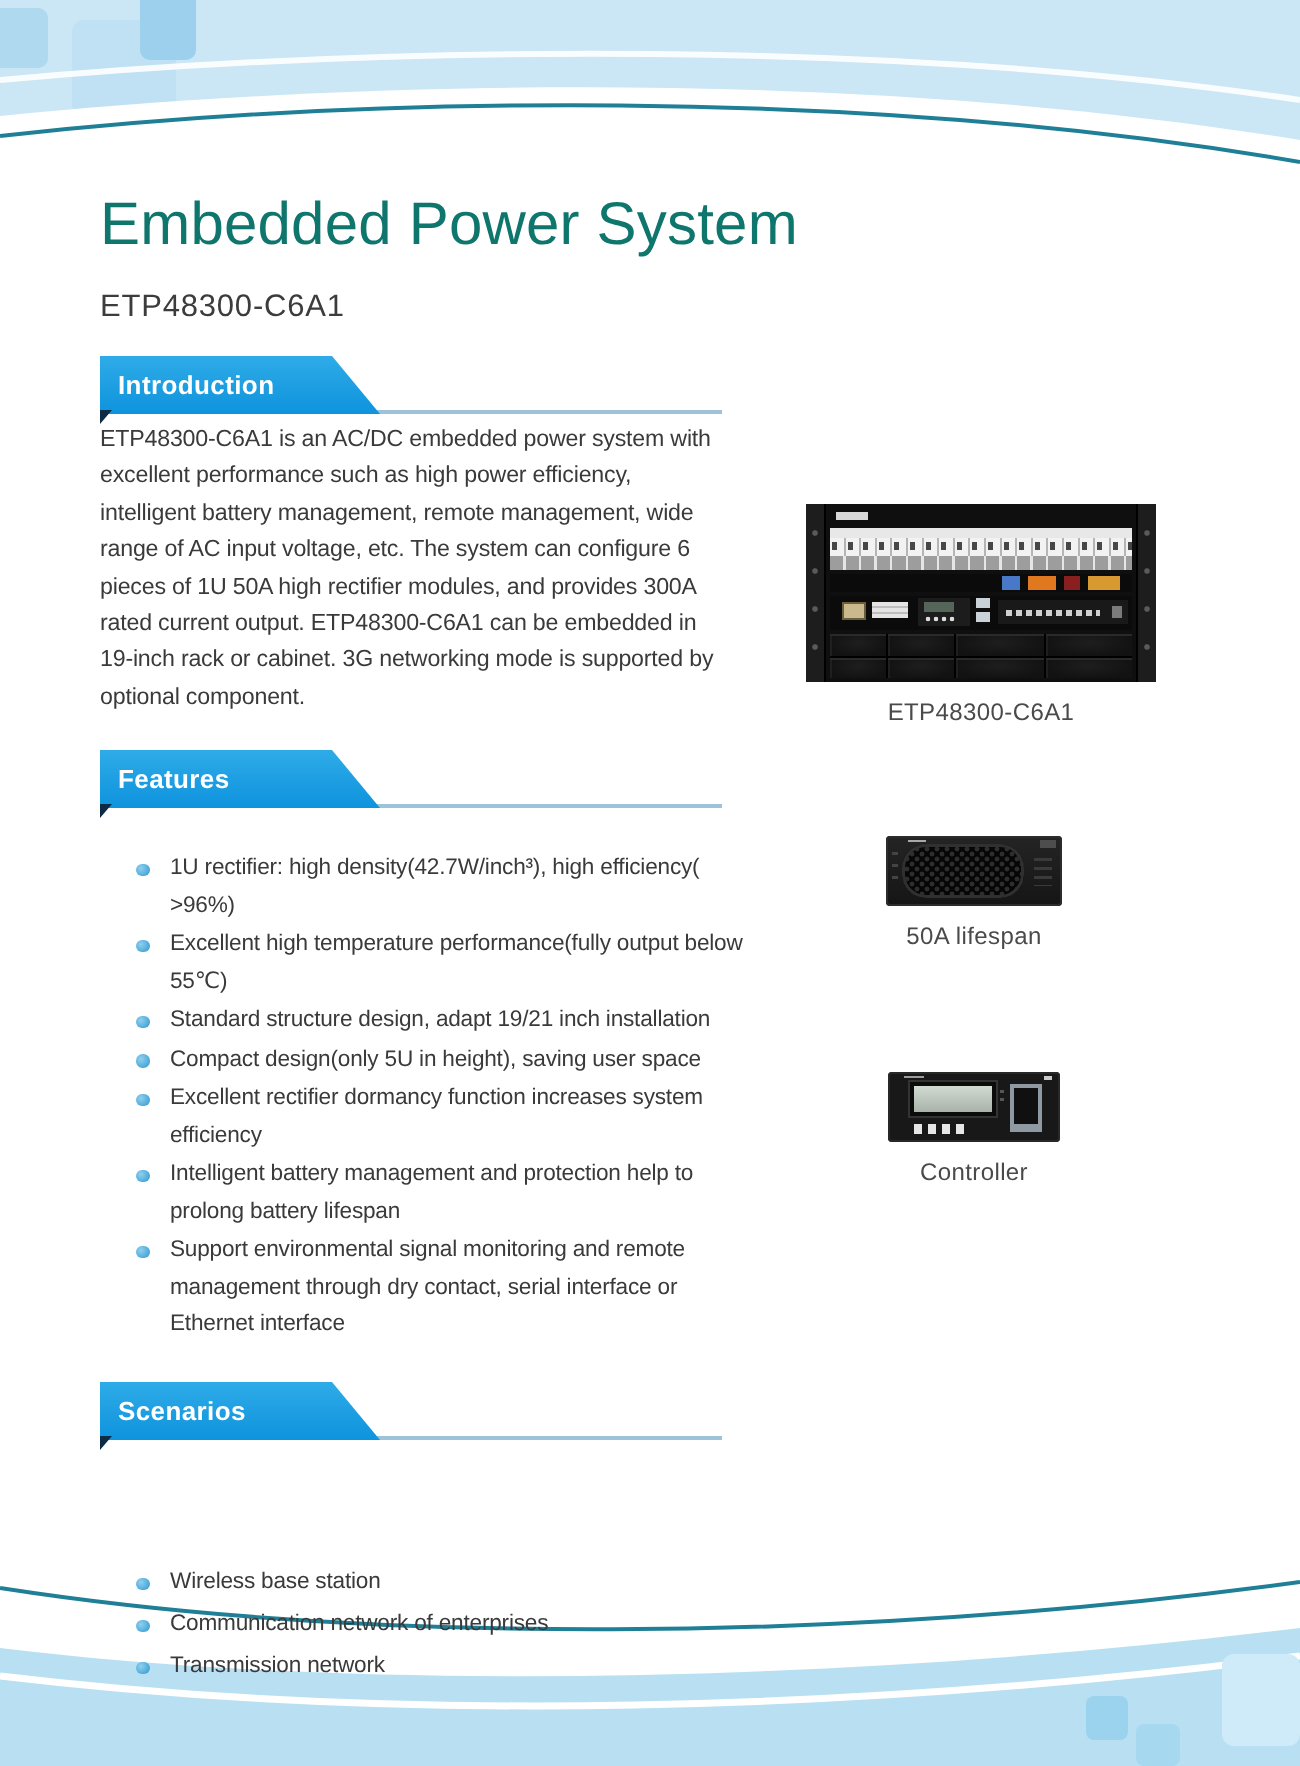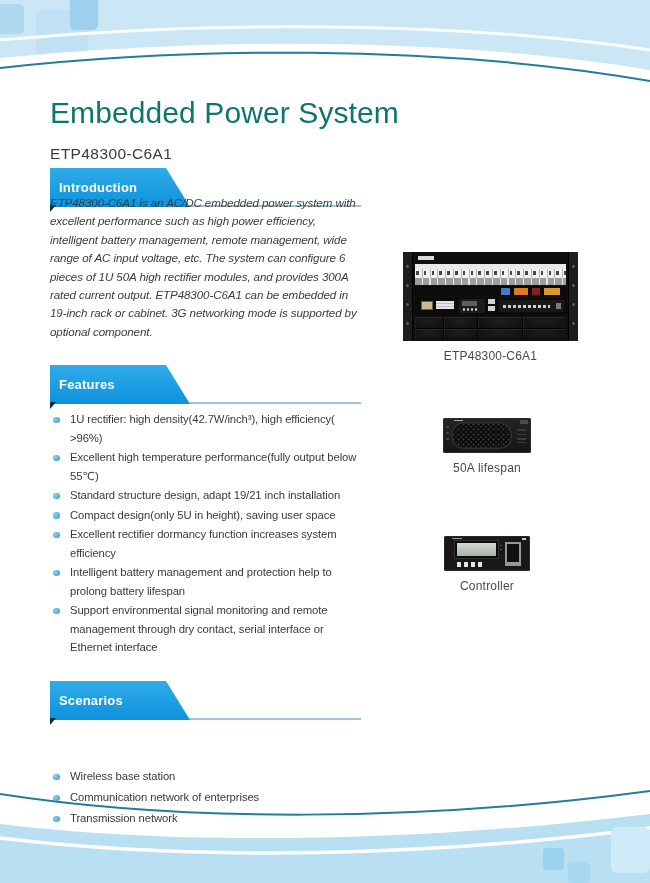--- a/index.html
+++ b/index.html
@@ -7,33 +7,33 @@
        font-family:"Liberation Sans","DejaVu Sans",sans-serif;color:#3c3c3c;}
   .deco{position:absolute;left:0;display:block;}
   .deco-top{top:0;}
   .deco-bottom{bottom:0;}
 
   
   .page-title{position:absolute;left:50px;top:96px;font-size:30px;color:#0f766e;letter-spacing:.1px;}
   .model-line{position:absolute;left:50px;top:145px;font-size:15.5px;color:#3c3c3c;letter-spacing:.4px;}
 
   .section-head{position:absolute;left:50px;width:311px;height:25px;border-bottom:2px solid #9cc3da;}
-  .section-tab{position:absolute;left:0;bottom:-2px;height:39px;width:140px;box-sizing:border-box;
+  .section-tab{position:absolute;left:0;bottom:-2px;height:29px;width:140px;box-sizing:border-box;
       background:linear-gradient(180deg,#2fabe8,#0e93dd);
       clip-path:polygon(0 0,116px 0,100% 100%,0 100%);
       display:flex;align-items:center;padding-left:9px;
       color:#fff;font-weight:bold;font-size:13px;letter-spacing:.2px;}
   .section-fold{position:absolute;left:0;top:25px;width:0;height:0;
       border-left:6px solid #0d2b45;border-bottom:7px solid transparent;}
 
   
-  .intro-body{position:absolute;left:50px;top:194px;width:313px;
-      font-size:11.6px;line-height:18.4px;letter-spacing:-.1px;color:#3a3a3a;font-style:italic;}
-
-  ul.bullets{position:absolute;left:50px;margin:0;padding:0;list-style:none;width:312px;}
+  .intro-body{position:absolute;left:50px;top:211px;width:313px;
+      font-size:11.6px;line-height:18.4px;letter-spacing:-.1px;color:#3a3a3a;}
+
+  ul.bullets{position:absolute;left:50px;margin:15px;padding:0;list-style:none;width:312px;}
   ul.bullets li{position:relative;padding-left:20px;margin-bottom:1px;
       font-size:11.3px;line-height:18.5px;letter-spacing:-.1px;color:#3a3a3a;}
   ul.bullets li::before{content:"";position:absolute;left:3px;top:6.5px;width:6.5px;height:6.5px;
       border-radius:50%;background:radial-gradient(circle at 35% 35%,#8ed0ee,#2f97cf);}
   ul.features-list{top:410px;}
   ul.scenarios-list{top:767px;}
   ul.scenarios-list li{margin-bottom:2.5px;}
 
   
   .figure{position:absolute;text-align:center;}

